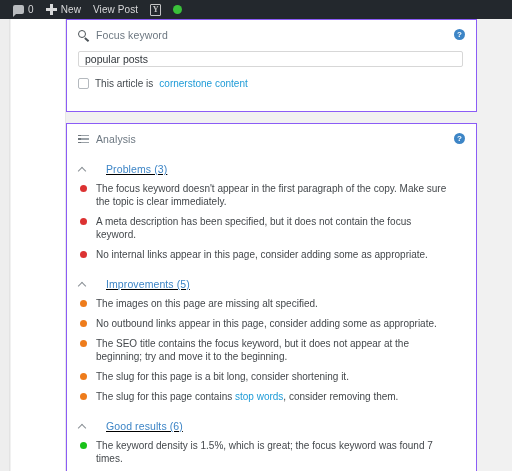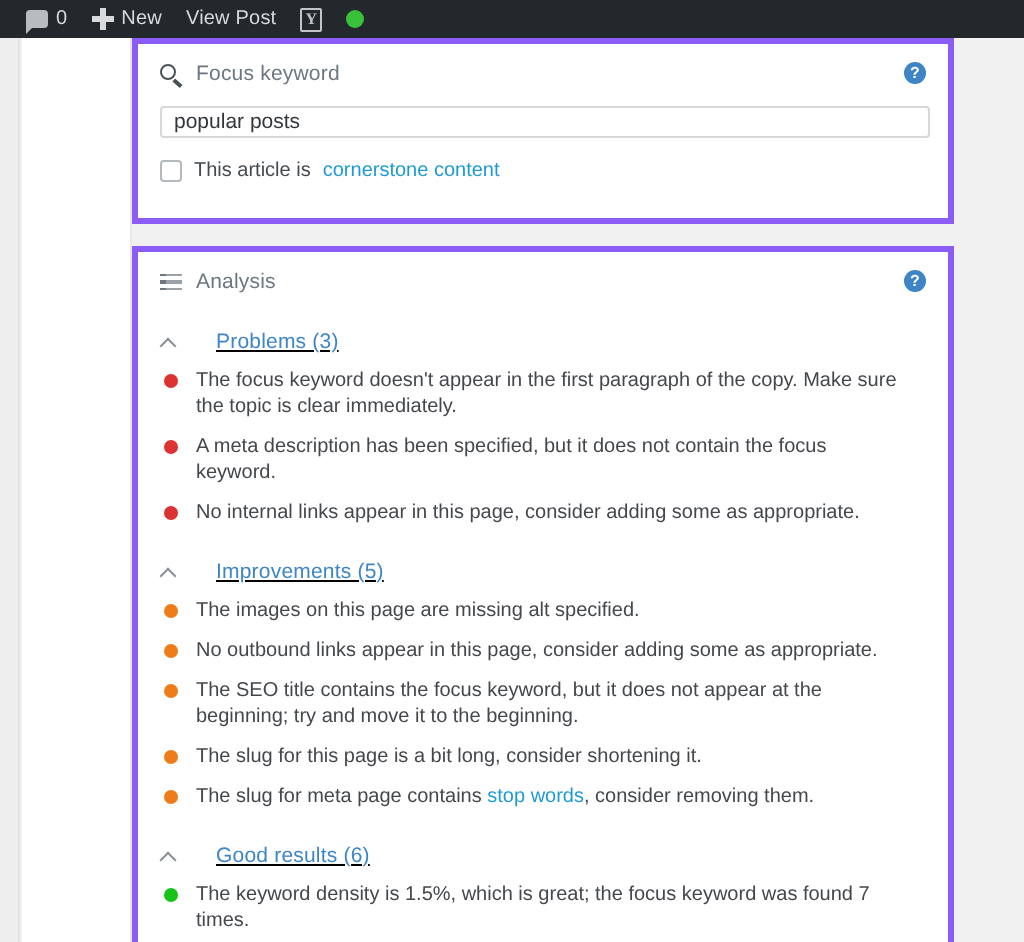--- a/index.html
+++ b/index.html
@@ -91,21 +91,21 @@
   .content {
     position: absolute; top: 0; left: 66px;
     width: 446px; height: 452px;
     background: #f1f1f1;
     padding: 0;
   }
 
   
   .panel {
     background: #ffffff;
-    border: 3px solid #8b5cf6;
+    border: 1px solid #8b5cf6;
     width: 411px;
     margin-left: 0px;
     position: relative;
   }
   #focus-panel { margin-top: 0px; height: 93px; }
   #analysis-panel { margin-top: 11px; }
 
   .panel-head {
     display: flex; align-items: center;
     padding: 9px 11px 4px 11px;
@@ -334,21 +334,21 @@
             <li class="result-item">
               <span class="bullet orange"></span>
               <span class="result-text">The SEO title contains the focus keyword, but it does not appear at the beginning; try and move it to the beginning.</span>
             </li>
             <li class="result-item">
               <span class="bullet orange"></span>
               <span class="result-text">The slug for this page is a bit long, consider shortening it.</span>
             </li>
             <li class="result-item">
               <span class="bullet orange"></span>
-              <span class="result-text"><span>The slug for meta page contains </span><span class="link">stop words</span><span>, consider removing them.</span></span>
+              <span class="result-text"><span>The slug for this page contains </span><span class="link">stop words</span><span>, consider removing them.</span></span>
             </li>
           </ul>
 
           <div class="section-head">
             <span class="caret"></span>
             <span class="sec-title">Good results (6)</span>
           </div>
           <ul class="result-list">
             <li class="result-item">
               <span class="bullet green"></span>

